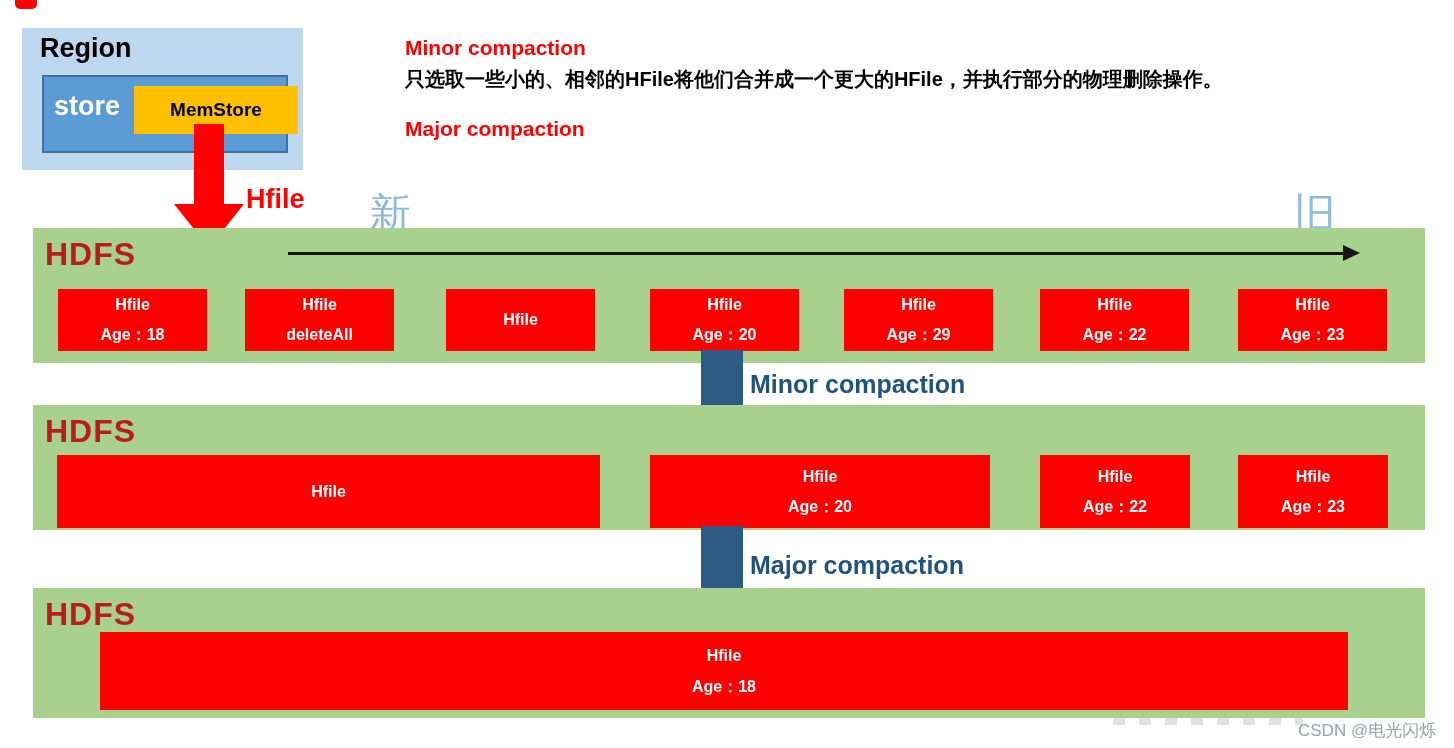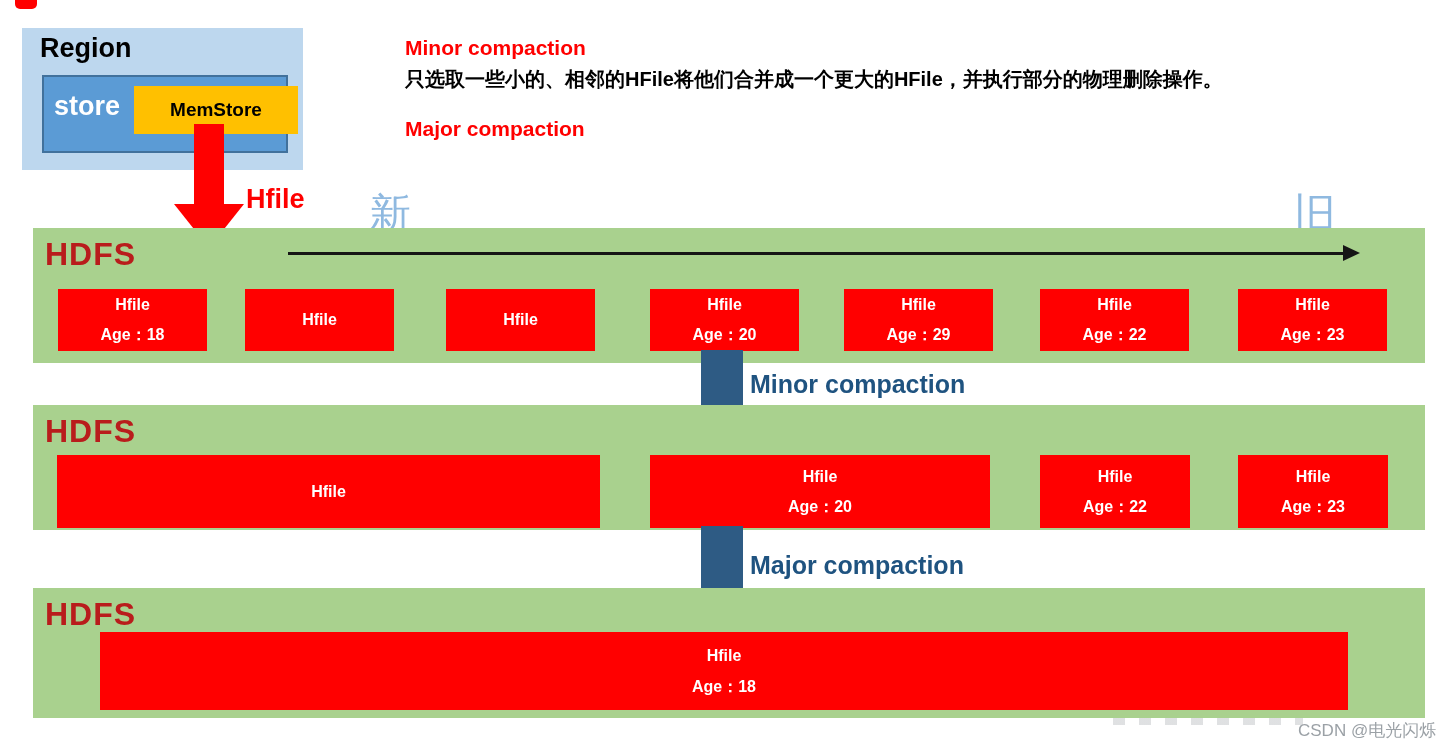--- a/index.html
+++ b/index.html
@@ -107,20 +107,21 @@
   <div class="abs band band1">
     <div class="abs hdfs-label">HDFS</div>
     <div class="abs tline"></div>
     <div class="abs tline-head"></div>
     <div class="abs hfile b1-f0">
       <span class="l1">Hfile</span>
       <span class="l2">Age：18</span>
     </div>
     <div class="abs hfile b1-f1">
       <span class="l1">Hfile</span>
+      <span class="l2">deleteAll</span>
     </div>
     <div class="abs hfile b1-f2">
       <span class="l1">Hfile</span>
     </div>
     <div class="abs hfile b1-f3">
       <span class="l1">Hfile</span>
       <span class="l2">Age：20</span>
     </div>
     <div class="abs hfile b1-f4">
       <span class="l1">Hfile</span>

